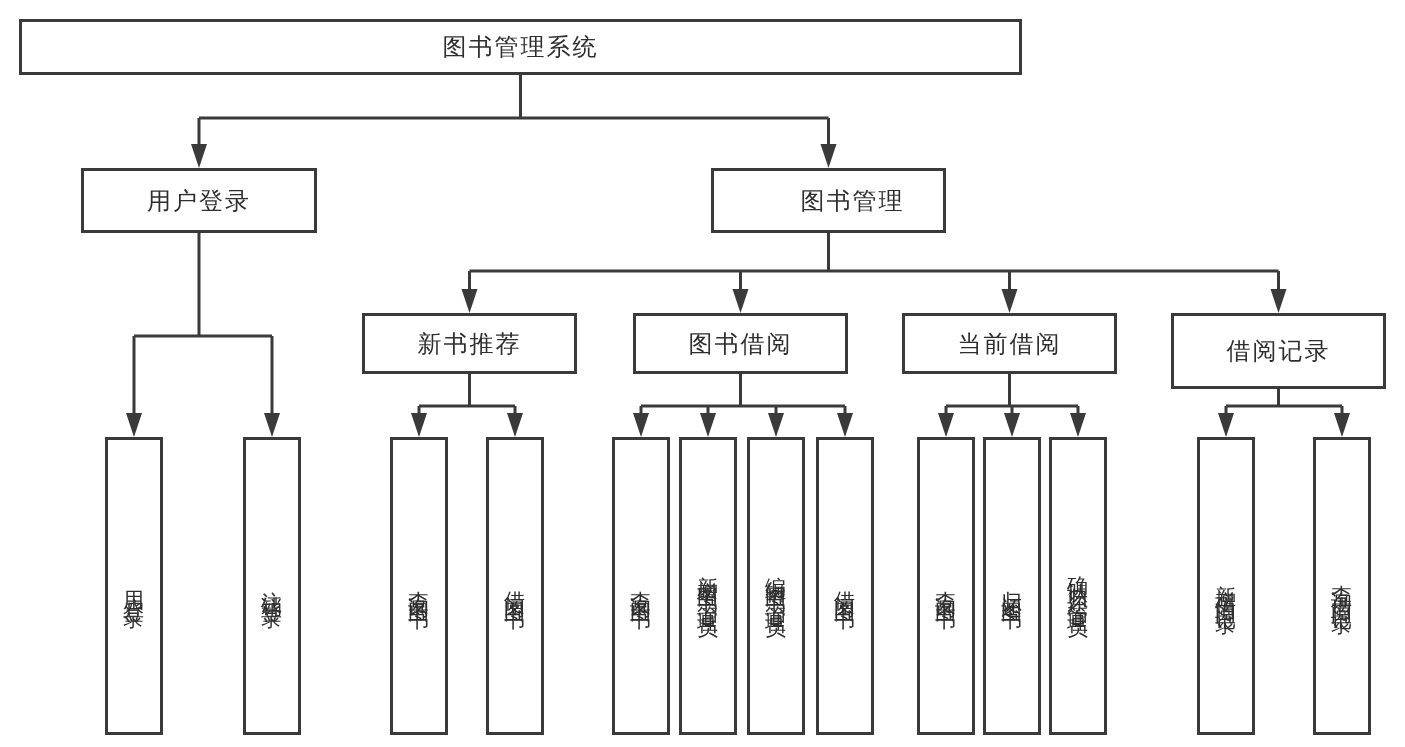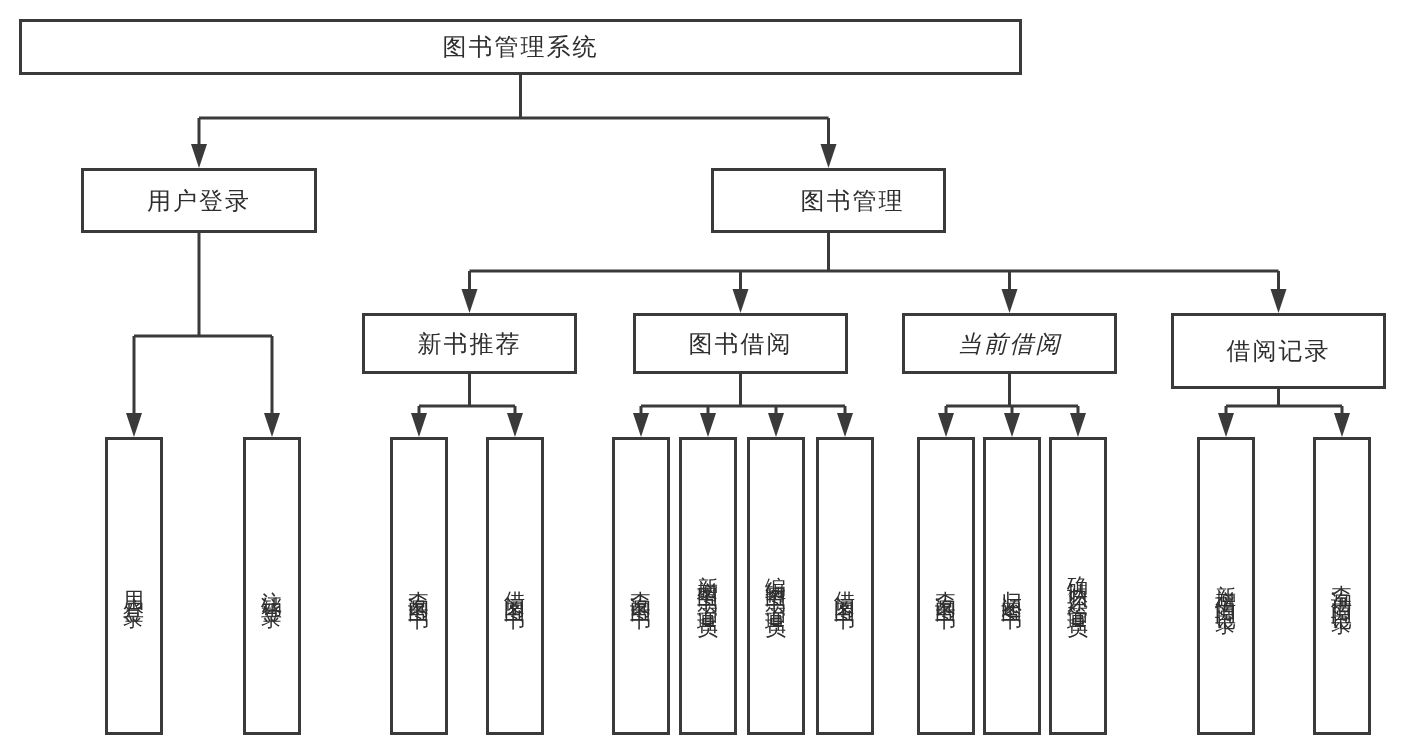--- a/index.html
+++ b/index.html
@@ -102,21 +102,21 @@
   <div class="hbox" style="left:711px; top:168px; width:235px; height:65px;padding-left:48px;">
     <span>图书管理</span>
   </div>
 
   <div class="hbox" style="left:362px; top:313px; width:215px; height:61px;">
     <span>新书推荐</span>
   </div>
   <div class="hbox" style="left:633px; top:313px; width:215px; height:61px;">
     <span>图书借阅</span>
   </div>
-  <div class="hbox" style="left:902px; top:313px; width:215px; height:61px;font-style:italic;">
+  <div class="hbox" style="left:902px; top:313px; width:215px; height:61px;">
     <span>当前借阅</span>
   </div>
   <div class="hbox" style="left:1171px; top:313px; width:215px; height:76px;">
     <span>借阅记录</span>
   </div>
 
   <div class="vbox" style="left:105px; top:437px; width:58px; height:298px;">
     <span class="vlabel">用户登录</span>
   </div>
   <div class="vbox" style="left:243px; top:437px; width:58px; height:298px;">

